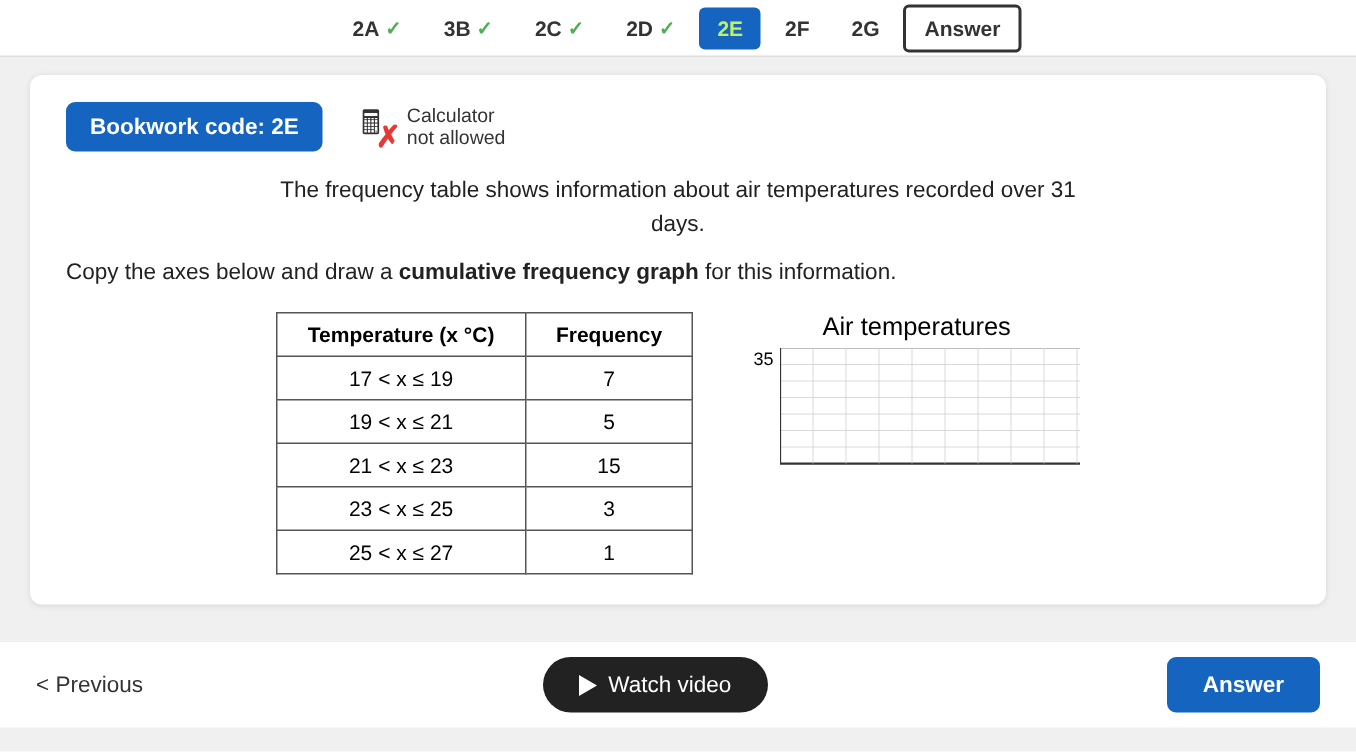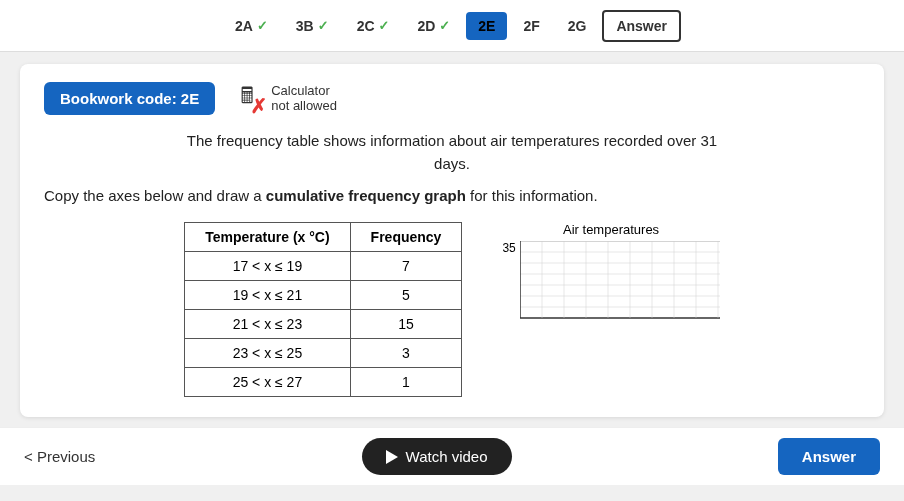--- a/index.html
+++ b/index.html
@@ -12,21 +12,21 @@
       position: relative;
     }
 
     
     .top-nav {
       background: #fff;
       display: flex;
       align-items: center;
       justify-content: center;
       padding: 0 34px;
-      height: 52px;
+      height: 38px;
       gap: 4px;
       border-bottom: 1px solid #ddd;
     }
     .nav-item {
       padding: 6px 12px;
       border-radius: 4px;
       font-size: 14px;
       font-weight: 600;
       cursor: pointer;
       display: flex;
@@ -38,21 +38,21 @@
     }
     .nav-item.completed {
       color: #333;
     }
     .nav-item.completed .check {
       color: #4caf50;
       font-size: 13px;
     }
     .nav-item.active {
       background: #1565c0;
-      color: #000000;
+      color: #bef264;
       border-radius: 4px;
     }
     .nav-item.summary {
       border: 2px solid #333;
       border-radius: 4px;
       background: transparent;
       color: #333;
     }
 
     
@@ -293,21 +293,21 @@
             </tr>
             <tr>
               <td>25 &lt; x ≤ 27</td>
               <td>1</td>
             </tr>
           </tbody>
       </table>
     </div>
 
     <div class="chart-svg-area">
-      <div style="font-size:13px; margin-bottom:4px; text-align:center;">Air temperatures</div>
+      <div style="font-size:17px; margin-bottom:4px; text-align:center;">Air temperatures</div>
       <div style="display:flex; align-items:flex-start; gap:4px;">
 
         <div style="display:flex; flex-direction:column; align-items:flex-end; justify-content:center; margin-top:0;">
           <span style="font-size:12px; margin-bottom:2px;">35</span>
         </div>
 
         <svg width="200" height="80">
 
           <line x1="0" y1="0" x2="200" y2="0" stroke="#aaa" stroke-width="1"></line>
           <line x1="0" y1="11" x2="200" y2="11" stroke="#ccc" stroke-width="0.5"></line>

